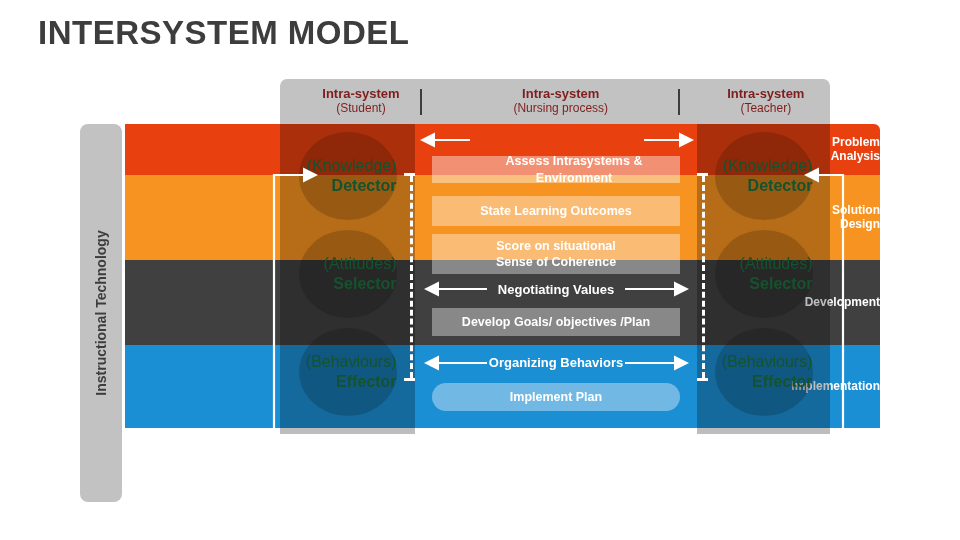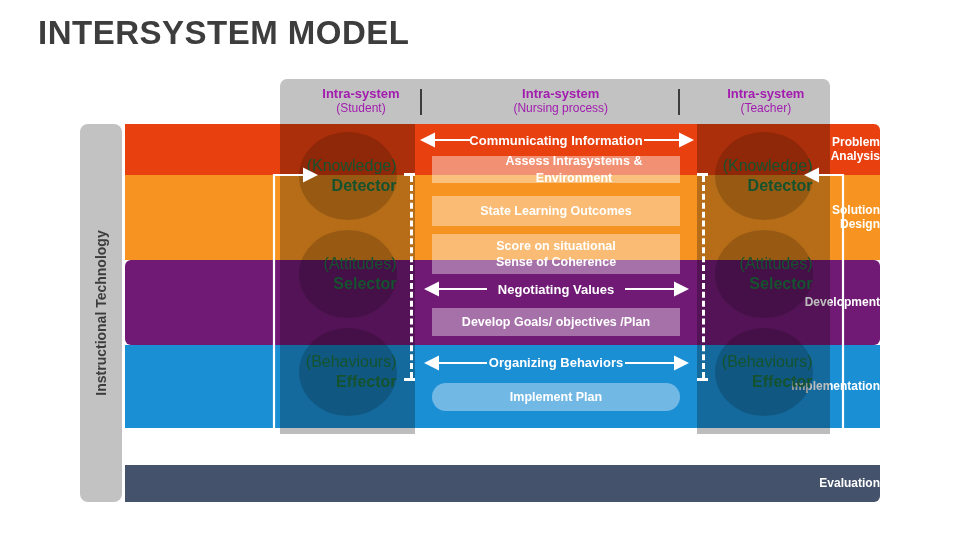--- a/index.html
+++ b/index.html
@@ -33,21 +33,21 @@
     top: 79px;
     width: 550px;
     height: 45px;
     background: #c2c2c2;
     border-radius: 7px 7px 0 0;
     display: flex;
     align-items: center;
   }
   .header-cell {
     text-align: center;
-    color: #a21caf;
+    color: #7f1d1d;
     line-height: 1.15;
     position: relative;
     padding-left: 22px;
   }
   .header-cell .hc-main {
     font-size: 13px;
     font-weight: bold;
     display: block;
   }
   .header-cell .hc-sub {
@@ -243,28 +243,25 @@
   </div>
 
   <div class="row" id="row-0" style="top: 0px; height: 51px; background: rgb(232, 64, 15); border-radius: 0px 6px 0px 0px;">
     <div class="row-label two-line">Problem
 Analysis</div>
   </div>
   <div class="row" id="row-1" style="top: 51px; height: 85px; background: rgb(247, 148, 33);">
     <div class="row-label two-line">Solution
 Design</div>
   </div>
-  <div class="row" id="row-2" style="top: 136px; height: 85px; background: #701a75; border-radius: 6px;">
+  <div class="row" id="row-2" style="top: 136px; height: 85px; background: #404040;">
     <div class="row-label">Development</div>
   </div>
   <div class="row" id="row-3" style="top: 221px; height: 83px; background: rgb(27, 143, 212);">
     <div class="row-label">Implementation</div>
-  </div>
-  <div class="row" id="row-5" style="top: 341px; height: 37px; background: rgb(68, 83, 107); border-radius: 0px 0px 6px;">
-    <div class="row-label">Evaluation</div>
   </div>
 </div>
 
 <div class="col-student">
   <div class="circle" style="top:8px">
     <span class="c1">(Knowledge)</span>
     <span class="c2">Detector</span>
   </div>
   <div class="circle" style="top:106px">
     <span class="c1">(Attitudes)</span>
@@ -285,21 +282,20 @@
     <span class="c1">(Attitudes)</span>
     <span class="c2">Selector</span>
   </div>
   <div class="circle" style="top:204px">
     <span class="c1">(Behaviours)</span>
     <span class="c2">Effector</span>
   </div>
 </div>
 
 <div class="mid">
-  <div class="flowlabel" style="top:6px">Communicating Information</div>
   <div class="flowlabel" style="top:155px">Negotiating Values</div>
   <div class="flowlabel" style="top:228px">Organizing Behaviors</div>
 
   <div class="procbox" style="top:32px; height:27px; background:rgba(255,255,255,0.42);padding-left:36px;">
     <span>Assess Intrasystems &amp; Environment</span>
   </div>
   <div class="procbox" style="top:72px; height:30px;">
     <span>State Learning Outcomes</span>
   </div>
   <div class="procbox" style="top:110px; height:40px;">

